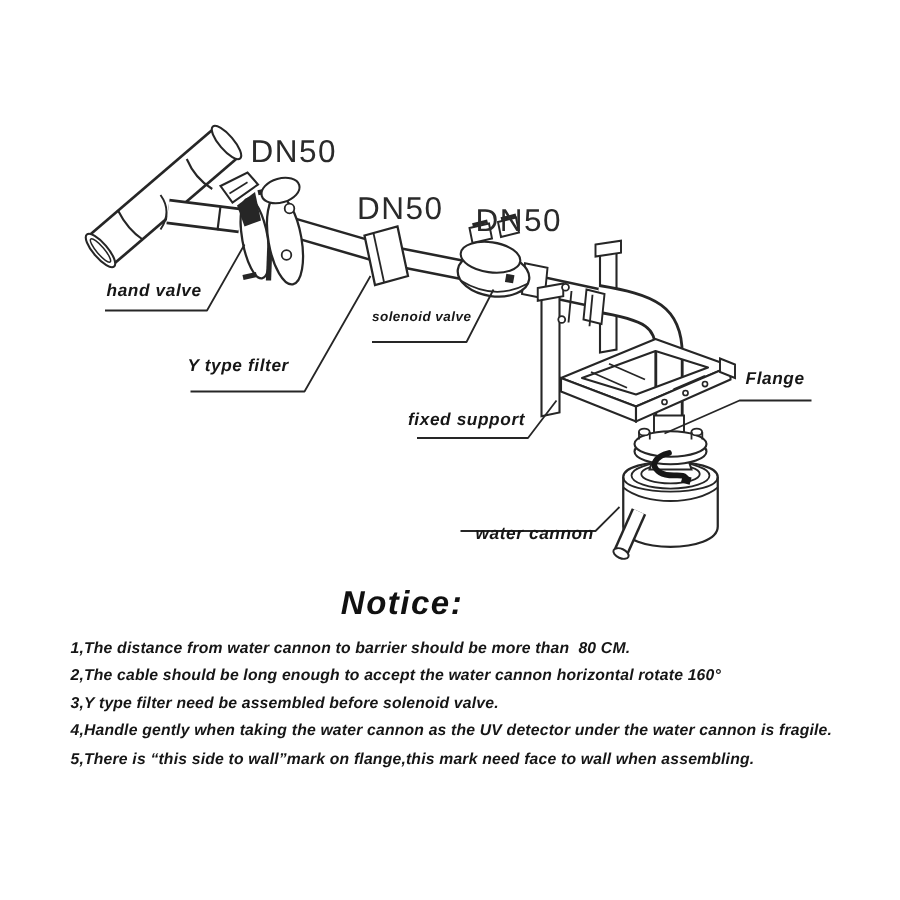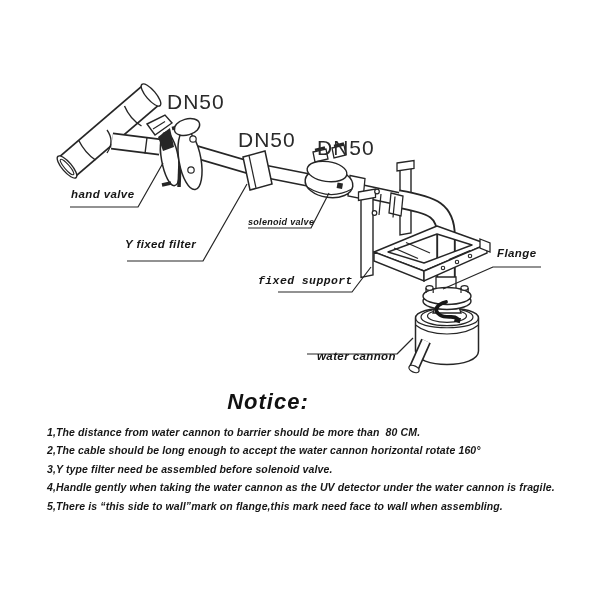--- a/index.html
+++ b/index.html
@@ -148,23 +148,23 @@
       <path d="M541,267 L493,267 L443,289"></path>
       <path d="M307,354 L397,354 L413,338"></path>
     </g>
   </svg>
 
   <div class="lbl dn50" style="left:167px;top:90px;">DN50</div>
   <div class="lbl dn50" style="left:238px;top:128px;">DN50</div>
   <div class="lbl dn50" style="left:317px;top:136px;">DN50</div>
 
   <div class="lbl part" style="left:71px;top:188px;">hand valve</div>
-  <div class="lbl part small" style="left:248px;top:206px;margin-top:11px;">solenoid valve</div>
-  <div class="lbl part" style="left:125px;top:238px;">Y fixed filter</div>
-  <div class="lbl part" style="left:258px;top:274px;font-family:Liberation Mono, monospace;">fixed support</div>
+  <div class="lbl part small" style="left:248px;top:206px;">solenoid valve</div>
+  <div class="lbl part" style="left:125px;top:238px;">Y type filter</div>
+  <div class="lbl part" style="left:272px;top:274px;">fixed support</div>
   <div class="lbl part" style="left:497px;top:247px;">Flange</div>
   <div class="lbl part" style="left:317px;top:350px;">water cannon</div>
 
   <div class="notice-title">Notice:</div>
   <div class="notice-list">
     <div class="notice-item">1,The distance from water cannon to barrier should be more than  80 CM.</div>
     <div class="notice-item">2,The cable should be long enough to accept the water cannon horizontal rotate 160°</div>
     <div class="notice-item">3,Y type filter need be assembled before solenoid valve.</div>
     <div class="notice-item">4,Handle gently when taking the water cannon as the UV detector under the water cannon is fragile.</div>
     <div class="notice-item">5,There is “this side to wall”mark on flange,this mark need face to wall when assembling.</div>

